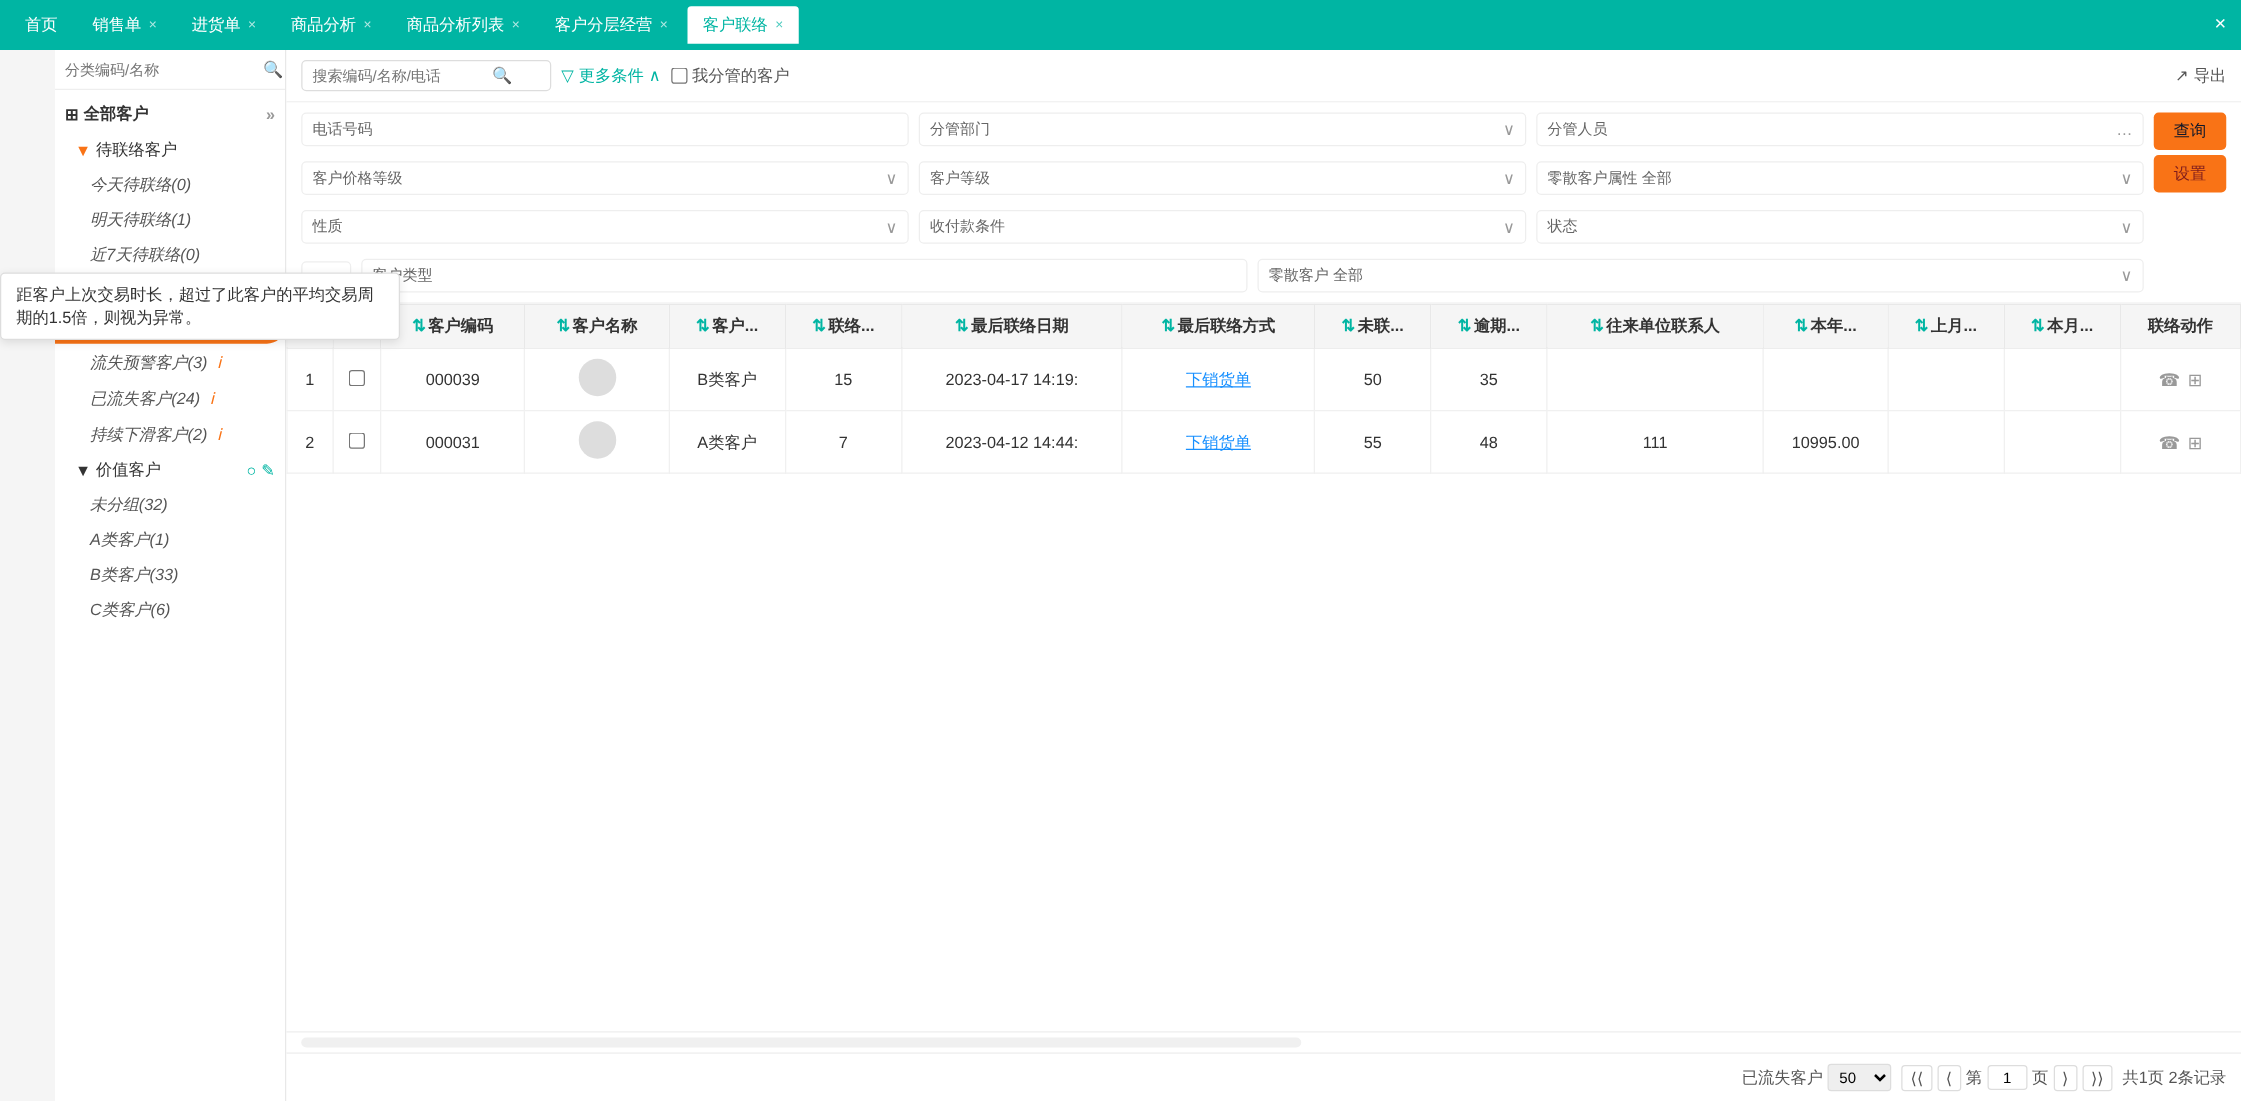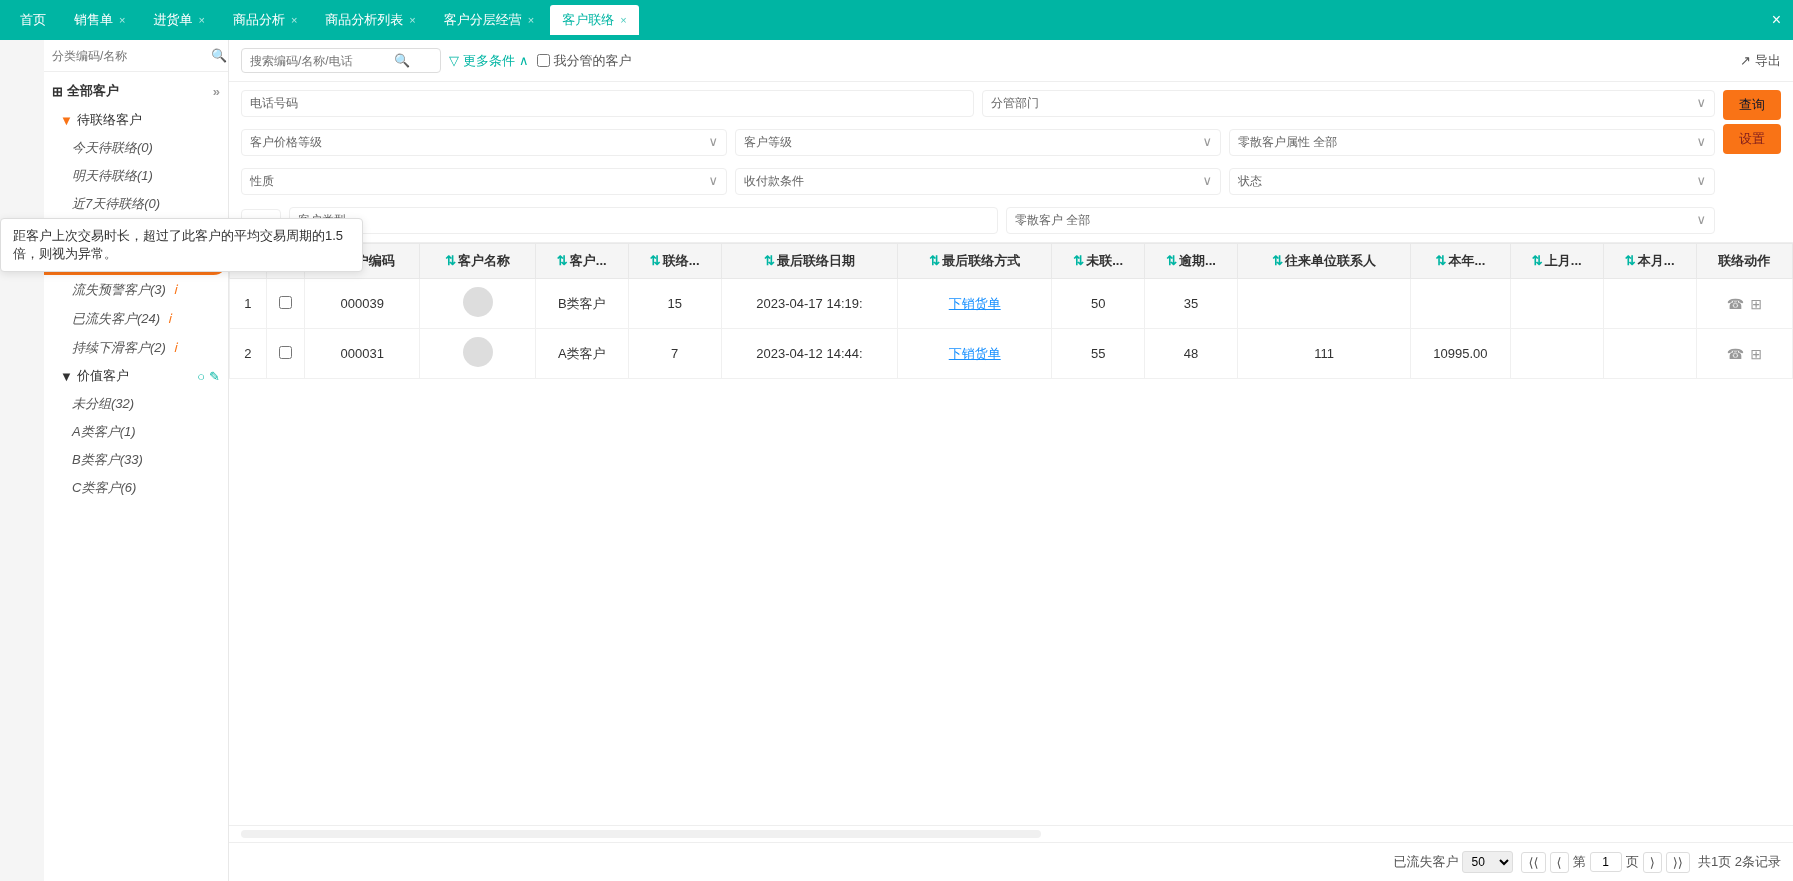--- a/index.html
+++ b/index.html
@@ -128,21 +128,21 @@
       left: 0;
       top: 218px;
       background: #fff;
       border: 1px solid #ddd;
       padding: 8px 12px;
       border-radius: 4px;
       color: #333;
       font-size: 12px;
       z-index: 100;
       box-shadow: 0 2px 8px rgba(0,0,0,0.1);
-      width: 363px;
+      width: 320px;
     }
 
     
     .content-area {
       flex: 1;
       display: flex;
       flex-direction: column;
       overflow: hidden;
       background: #f5f5f5;
     }
@@ -204,21 +204,21 @@
     }
     .filter-row {
       display: flex;
       align-items: center;
       gap: 8px;
       margin-bottom: 6px;
     }
     .filter-row:last-child { margin-bottom: 0; }
     .filter-item {
       display: flex;
-      align-items: flex-start;
+      align-items: center;
       flex: 1;
       border: 1px solid #eee;
       border-radius: 4px;
       padding: 4px 8px;
       gap: 4px;
       min-width: 0;
     }
     .filter-item label {
       color: #666;
       white-space: nowrap;
@@ -490,20 +490,24 @@
       <div style="display:flex; gap:8px; align-items:flex-start;">
         <div style="flex:1; display:flex; flex-direction:column; gap:6px;">
 
           <div class="filter-row">
             <div class="filter-item">
               <label>电话号码</label>
             </div>
             <div class="filter-item">
               <label>分管部门</label>
               <span class="dropdown-arrow">∨</span>
+            </div>
+            <div class="filter-item">
+              <label>分管人员</label>
+              <span class="dropdown-arrow">…</span>
             </div>
           </div>
 
           <div class="filter-row">
             <div class="filter-item">
               <label>客户价格等级</label>
               <span class="dropdown-arrow">∨</span>
             </div>
             <div class="filter-item">
               <label>客户等级</label>

